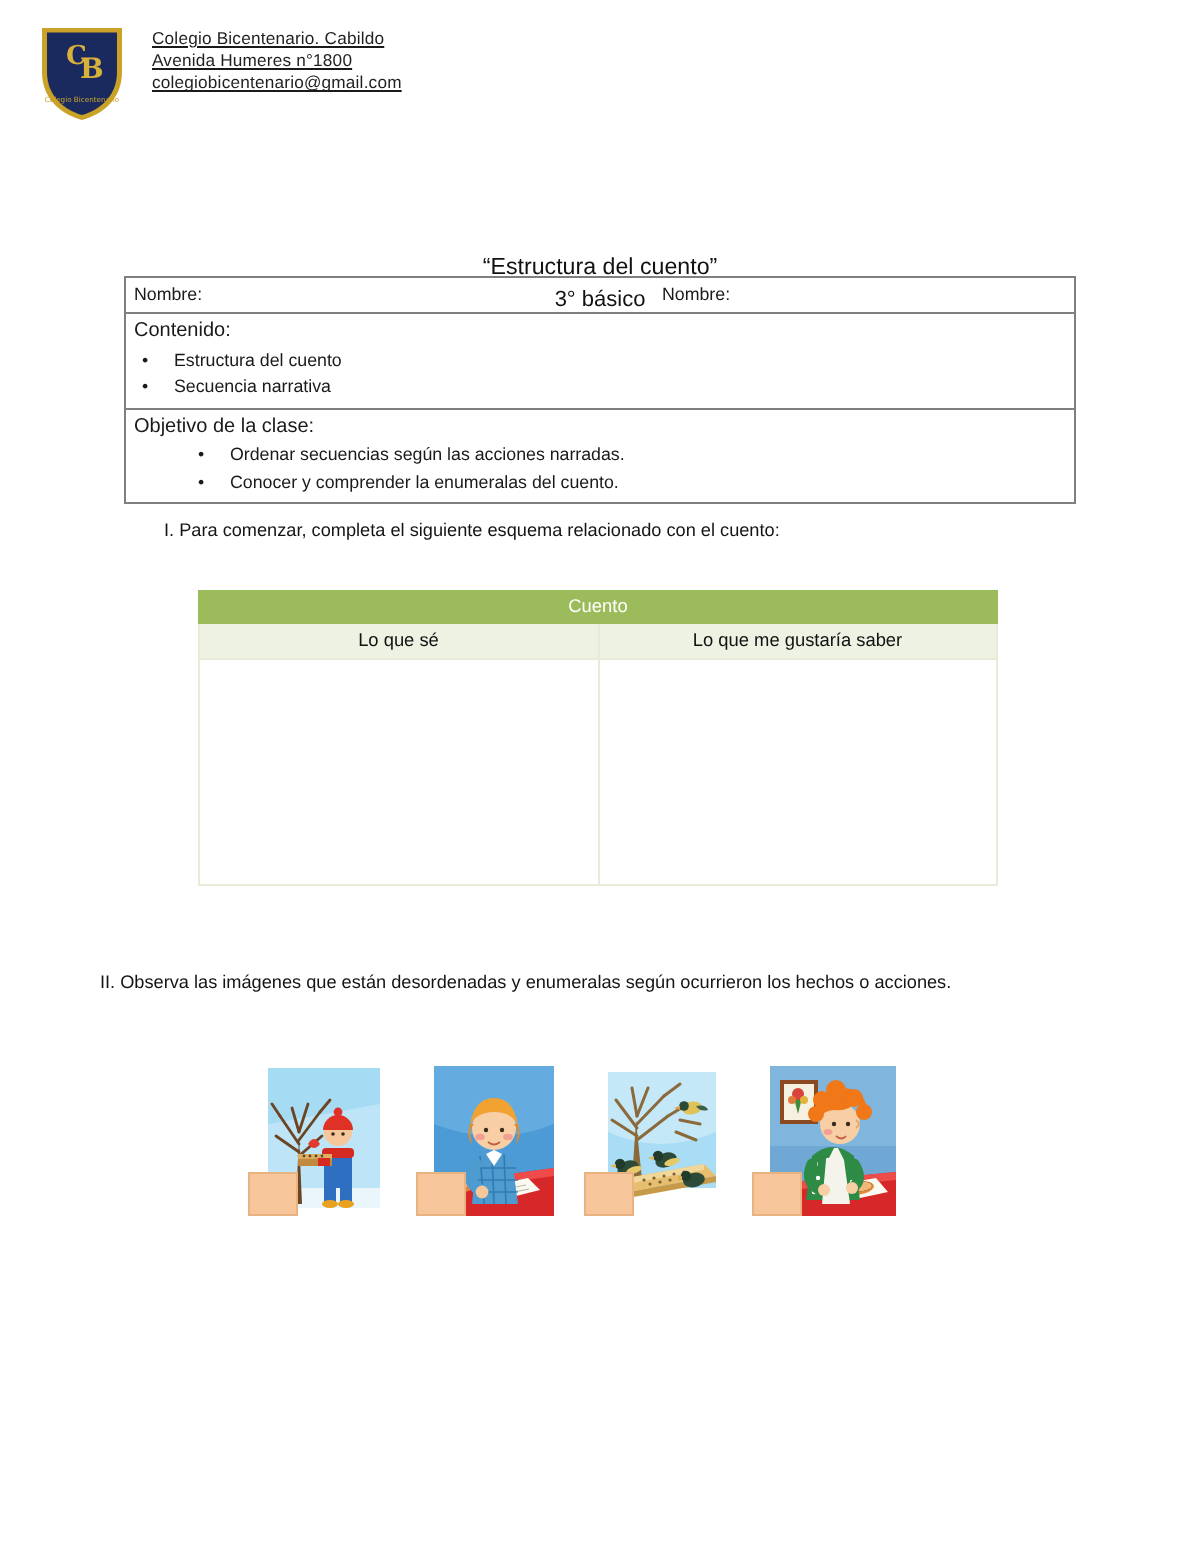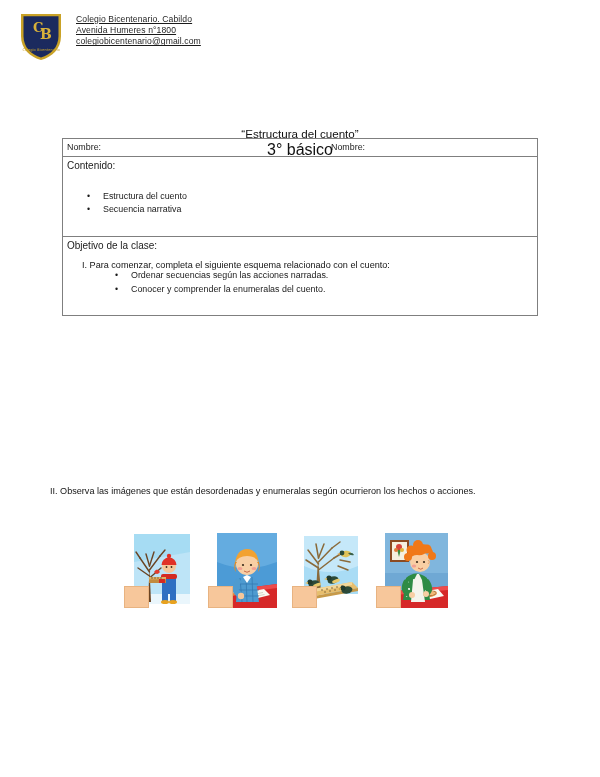--- a/index.html
+++ b/index.html
@@ -15,31 +15,31 @@
 
   
   .header{position:absolute;left:18px;top:10px;display:flex;align-items:flex-start;gap:12px;}
   .logo{width:46px;height:52px;position:relative;flex:none;}
   .school-lines{padding-top:4px;text-decoration:underline;}
   .school-line{font-size:8.6px;line-height:11.2px;color:#1f1f1f;letter-spacing:.1px;white-space:nowrap;}
 
   
   .title-block{position:absolute;left:0;top:86px;width:600px;text-align:center;margin-top:40px;}
   .title-main{font-size:11.6px;line-height:16px;color:#111;}
-  .title-sub{font-size:16px;line-height:16px;color:#111;}
+  .title-sub{font-size:11px;line-height:16px;color:#111;}
 
   
   .info-table{position:absolute;left:62px;top:138px;width:476px;border:1px solid #7f7f7f;border-collapse:collapse;}
   .info-table td{border:1px solid #7f7f7f;padding:0;vertical-align:top;}
   .row-nombre{height:18px;}
   .cell-pad{padding:2px 4px 3px 4px;font-size:8.9px;line-height:12px;}
   .nombre-wrap{display:flex;}
   .nombre-lbl{width:264px;}
   .blk-title{font-size:10px;line-height:12.5px;padding:2px 0 1px 4px;}
-  ul.bl{margin:16px;padding:0;list-style:none;}
+  ul.bl{margin:0;padding:0;list-style:none;}
   ul.bl li{font-size:8.9px;line-height:13.5px;position:relative;}
   ul.bl li::before{content:"\2022";position:absolute;}
   ul.cont li{padding-left:24px;}
   ul.cont li::before{left:8px;}
   ul.obj li{padding-left:52px;}
   ul.obj li::before{left:36px;}
   .cell-block{padding:1px 0 3px 0;}
 
   
   .instr{position:absolute;font-size:9.1px;line-height:15px;color:#141414;}
@@ -116,20 +116,35 @@
             <li>Conocer y comprender la enumeralas del cuento.</li>
           </ul>
         </div>
       </td>
     </tr>
   </tbody>
     </table>
 
   <div class="instr" id="instr-1">I. Para comenzar, completa el siguiente esquema relacionado con el cuento:</div>
 
+  <table class="cuento-table">
+    <tbody>
+        <tr>
+      <td class="cuento-head" colspan="2">Cuento</td>
+    </tr>
+    <tr>
+      <td class="cuento-sub" style="width:200px">Lo que sé</td>
+      <td class="cuento-sub" style="width:200px">Lo que me gustaría saber</td>
+    </tr>
+    <tr>
+      <td class="cuento-body"></td>
+      <td class="cuento-body"></td>
+    </tr>
+  </tbody>
+    </table>
 
   <div class="instr" id="instr-2">II. Observa las imágenes que están desordenadas y enumeralas según ocurrieron los hechos o acciones.</div>
 
   <div class="seq">
 
     <div class="seq-item" style="left:22px;">
       <div class="pic" style="width:60px;height:76px;">
         <svg width="60" height="76" viewBox="0 0 60 76" xmlns="http://www.w3.org/2000/svg">
           <rect width="60" height="76" fill="#ffffff"></rect>
           <rect x="2" y="2" width="56" height="70" fill="#BDE4F7"></rect>

